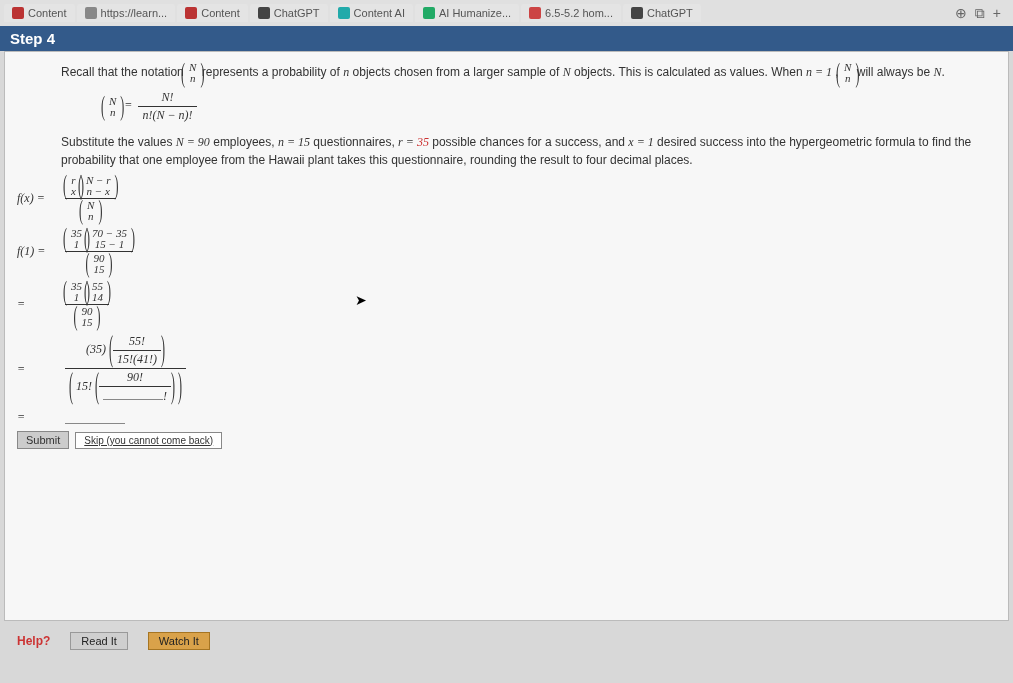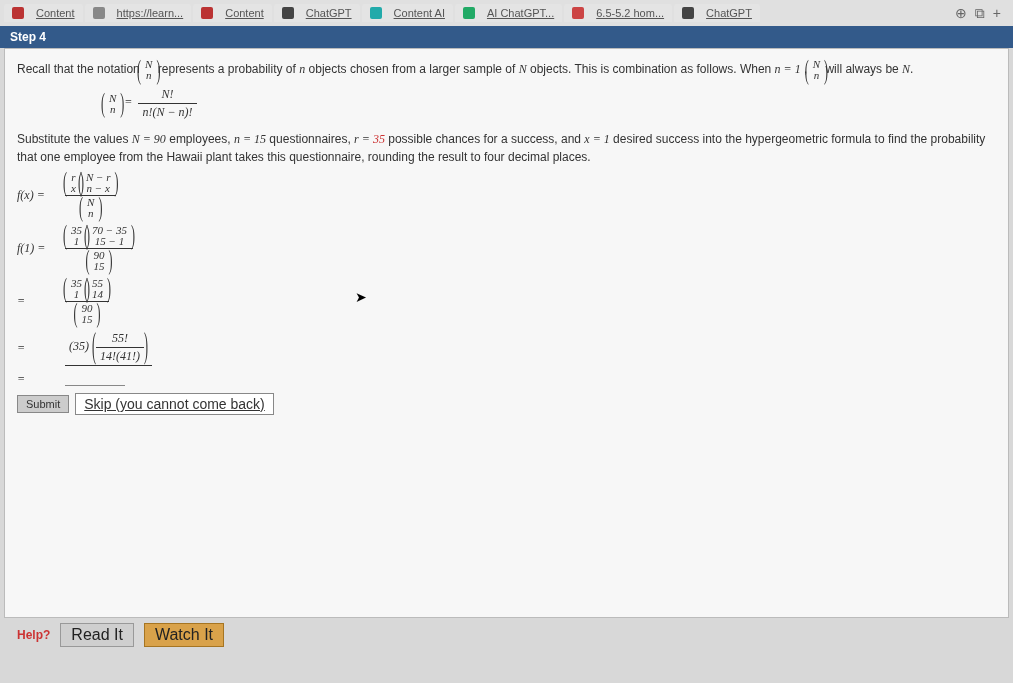--- a/index.html
+++ b/index.html
@@ -18,66 +18,65 @@
   height: 26px;
   background: #e0e0e0;
   gap: 2px;
   padding: 0 4px;
   font-size: 11px;
   color: #555;
 }
 .tab {
   display: flex;
   align-items: center;
-  gap: 12px;
+  gap: 4px;
   padding: 3px 8px;
   background: #e4e4e4;
   border-radius: 3px 3px 0 0;
   white-space: nowrap;
-  text-decoration: underline;
 }
 .tab .favicon { width: 12px; height: 12px; display: inline-block; border-radius: 2px; }
 .tabbar .right-icons { margin-left: auto; display:flex; gap:8px; color:#666; font-size:14px; padding-right:8px;}
 .step-header {
   background: #335a8a;
   color: #fff;
   font-weight: bold;
   padding: 4px 10px;
-  font-size: 12px;
+  font-size: 15px;
 }
 .content-box {
   background: #f7f7f7;
   border: 1px solid #bbb;
   margin: 0 4px 4px 4px;
   padding: 10px 12px 12px 12px;
   height: 570px;
   position: relative;
 }
-.para { line-height: 1.5; margin-bottom: 6px; }
+.para { line-height: 1.5; margin-bottom: 6px; margin-left: 44px; }
 .math { font-family: "Times New Roman", serif; font-style: italic; }
 .formula-block { margin: 6px 0 10px 90px; }
 .binom { display:inline-block; vertical-align:middle; text-align:center; position:relative; padding:0 2px;}
 .binom::before { content:"("; position:absolute; left:-6px; top:50%; transform:translateY(-50%) scaleY(2.2); font-style:normal;}
 .binom::after { content:")"; position:absolute; right:-6px; top:50%; transform:translateY(-50%) scaleY(2.2); font-style:normal;}
 .binom .top, .binom .bot { display:block; font-size:11px; line-height:1;}
 .frac { display:inline-block; vertical-align:middle; text-align:center; }
 .frac .num { display:block; border-bottom:1px solid #333; padding:0 4px 1px 4px; }
 .frac .den { display:block; padding:1px 4px 0 4px; }
 .eqrow { display:flex; align-items:center; margin:6px 0; }
 .eqrow .lhs { width:48px; text-align:left; padding-right:4px;}
 .red { color:#c33; }
 .bigparen::before { content:"("; transform:scaleY(3); display:inline-block; font-style:normal;}
 .bigparen::after { content:")"; transform:scaleY(3); display:inline-block; font-style:normal;}
 .answer-line { border-bottom:1px solid #888; display:inline-block; min-width:60px; height:1em;}
 .btn-row { display:flex; gap:6px; align-items:center; }
 .btn-submit { background:#ccc; border:1px solid #888; padding:2px 8px; font-size:11px; color:#333; cursor:pointer;}
-.btn-skip { background:#fff; border:1px solid #888; padding:2px 8px; font-size:14px; color:#333; text-decoration:underline; cursor:pointer;}
-.help-bar { position:absolute; left:12px; bottom:-30px; display:flex; align-items:center; gap:10px;}
+.btn-skip { background:#fff; border:1px solid #888; padding:2px 8px; font-size:10px; color:#333; text-decoration:underline; cursor:pointer;}
+.help-bar { position:absolute; left:12px; bottom:-30px; display:flex; align-items:center; gap:20px;}
 .help-label { color:#c33; font-weight:bold; font-size:12px;}
-.help-btn { background:#d9a24a; border:1px solid #a67522; padding:2px 10px; font-size:16px; color:#222; cursor:pointer;}
+.help-btn { background:#d9a24a; border:1px solid #a67522; padding:2px 10px; font-size:11px; color:#222; cursor:pointer;}
 .help-btn.read { background:#cfcfcf; border:1px solid #999;}
 .cursor-arrow { position:absolute; left:350px; top:240px; font-size:14px; color:#000;}
 </style>
 </head>
 <body>
 
 <div class="tabbar">
   <div class="tab">
       <span class="favicon" style="background:#b33"></span>
       <span>Content</span>
@@ -93,21 +92,21 @@
   <div class="tab">
       <span class="favicon" style="background:#444"></span>
       <span>ChatGPT</span>
     </div>
   <div class="tab">
       <span class="favicon" style="background:#2aa"></span>
       <span>Content AI</span>
     </div>
   <div class="tab">
       <span class="favicon" style="background:#2a6"></span>
-      <span>AI ChatGPT...</span>
+      <span>AI Humanize...</span>
     </div>
   <div class="tab">
       <span class="favicon" style="background:#c44"></span>
       <span>6.5-5.2 hom...</span>
     </div>
   <div class="tab">
       <span class="favicon" style="background:#444"></span>
       <span>ChatGPT</span>
     </div>
   <div class="right-icons">
@@ -119,21 +118,21 @@
 
 <div class="step-header">Step 4</div>
 
 <div class="content-box">
 
   <div class="para">
     <span>Recall that the notation </span>
     <span class="math"><span class="binom"><span class="top">N</span><span class="bot">n</span></span></span>
     <span> represents a probability of </span><span class="math">n</span>
     <span> objects chosen from a larger sample of </span><span class="math">N</span>
-    <span> objects. This is combination as follows. When </span><span class="math">n = 1</span>
+    <span> objects. This is calculated as values. When </span><span class="math">n = 1</span>
     <span>, </span>
     <span class="math"><span class="binom"><span class="top">N</span><span class="bot">n</span></span></span>
     <span> will always be </span><span class="math">N</span><span>.</span>
   </div>
 
   <div class="formula-block math">
     <span class="binom"><span class="top">N</span><span class="bot">n</span></span>
     &nbsp;<span>=</span>&nbsp;
     <span class="frac"><span class="num">N!</span><span class="den">n!(N − n)!</span></span>
   </div>
@@ -183,21 +182,27 @@
         <span class="binom"><span class="top">90</span><span class="bot">15</span></span>
       </span>
     </span>
   </div>
 
   <div class="eqrow math">
     <span class="lhs">=</span>
     <span class="frac">
       <span class="num">
         <span>(35)</span>
-        <span class="bigparen"><span class="frac"><span class="num">55!</span><span class="den">14!(41!)</span></span></span>
+        <span class="bigparen"><span class="frac"><span class="num">55!</span><span class="den">15!(41!)</span></span></span>
+      </span>
+      <span class="den">
+        <span class="bigparen">
+          <span>15!</span>
+          <span class="bigparen"><span class="frac"><span class="num">90!</span><span class="den"><span class="answer-line"></span><span>!</span></span></span></span>
+        </span>
       </span>
     </span>
   </div>
 
   <div class="eqrow math">
     <span class="lhs">=</span>
     <span class="answer-line"></span>
   </div>
 
   <div class="btn-row">

